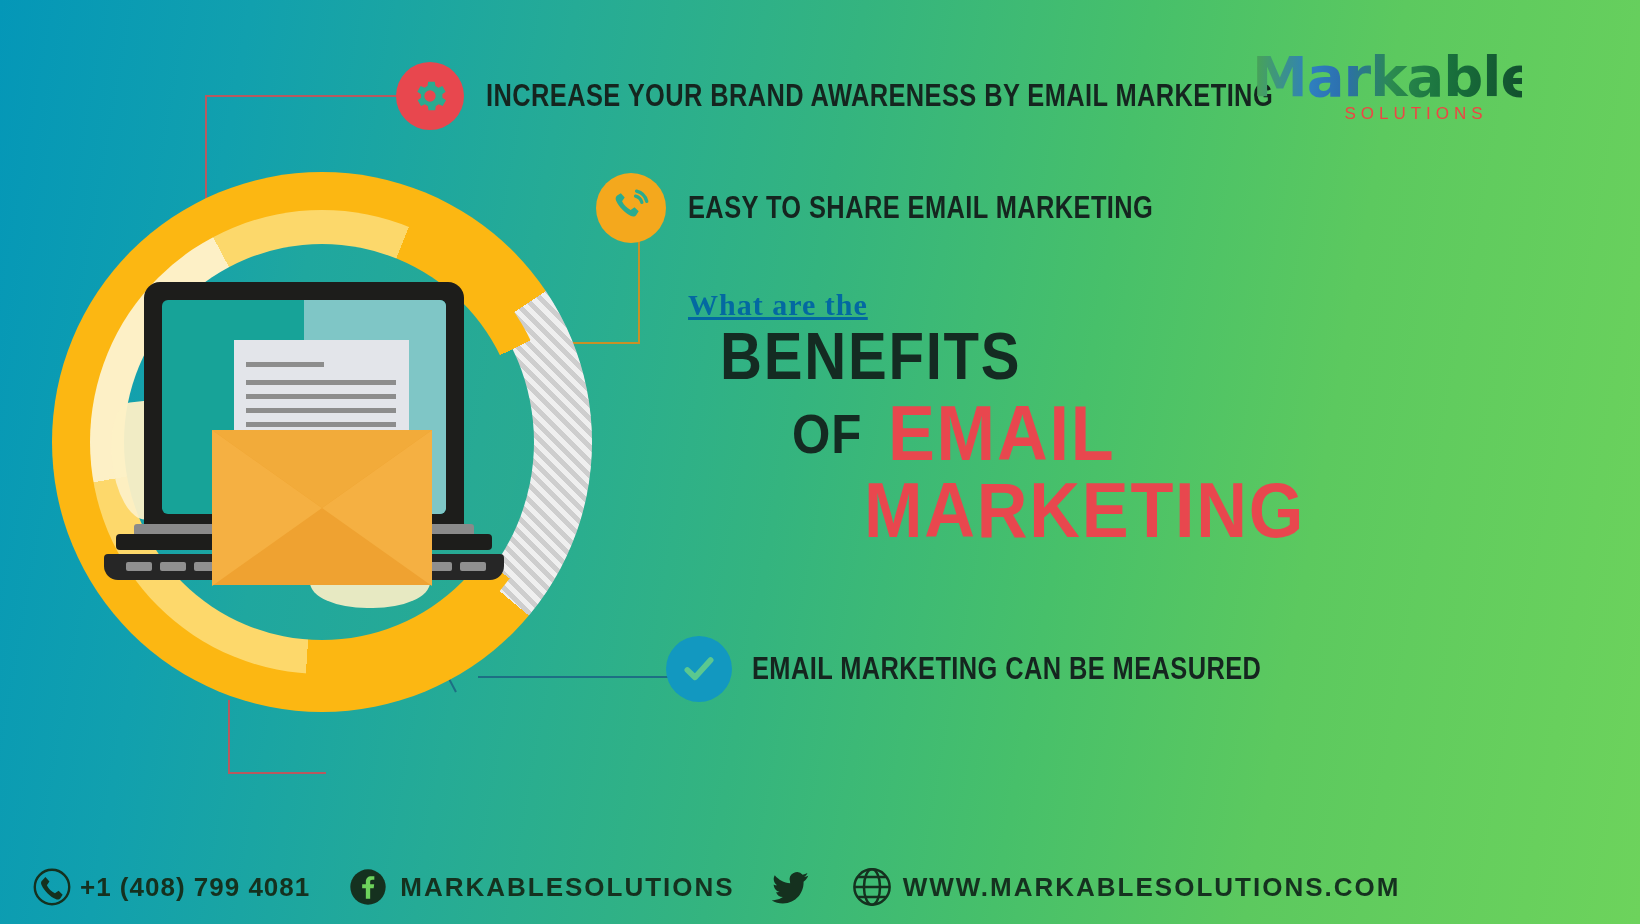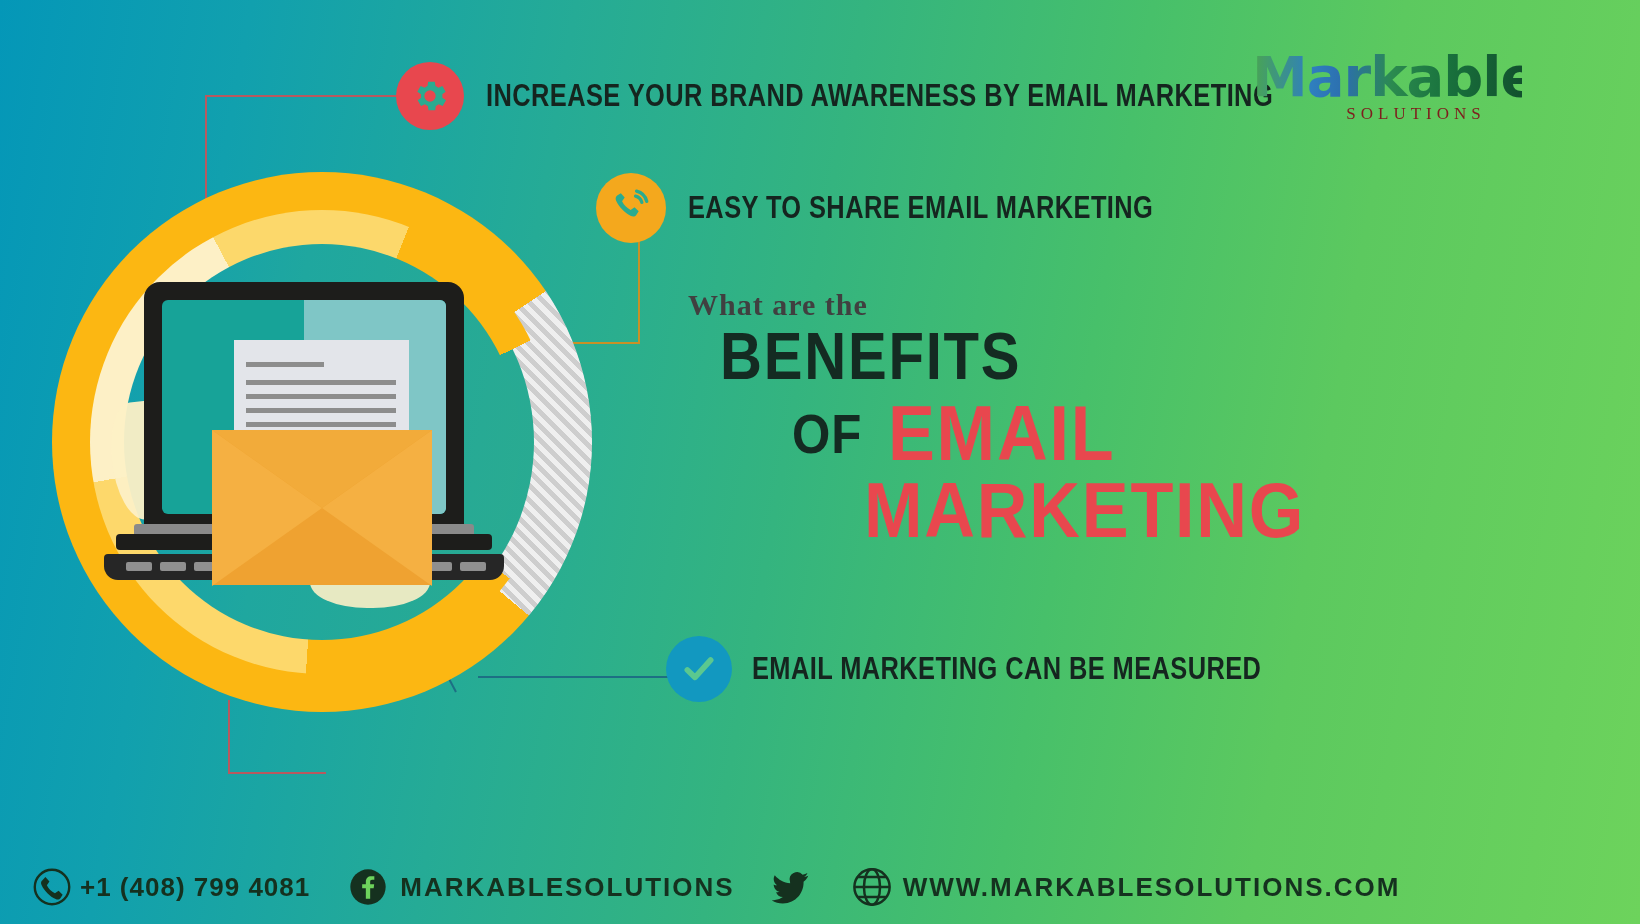--- a/index.html
+++ b/index.html
@@ -113,21 +113,21 @@
     font-family:"Liberation Sans Narrow","Liberation Sans", sans-serif;
     font-weight:700; color:#15251f; letter-spacing:.5px;
     transform: scaleX(.82); transform-origin:left center;
     white-space:nowrap;
   }
 
   
   .headline { position:absolute; left:688px; top:288px; width:560px; }
   .h-small {
     font-family:"Liberation Serif", serif; font-weight:700; font-size:30px;
-    color:#404040; letter-spacing:1px;
+    color:#0369a1; letter-spacing:1px;text-decoration:underline;
   }
   .h-benefits {
     font-family:"Liberation Sans Narrow","Liberation Sans", sans-serif;
     font-weight:700; font-size:66px; line-height:68px; color:#142b22;
     letter-spacing:2px; margin-left:32px; transform:scaleX(.88); transform-origin:left center;
   }
   .h-row2 { display:flex; align-items:center; margin-left:104px; margin-top:6px; }
   .h-of {
     font-family:"Liberation Sans Narrow","Liberation Sans", sans-serif;
     font-weight:700; font-size:56px; color:#142b22; letter-spacing:1px;
@@ -146,22 +146,22 @@
 
   
   .logo { position:absolute; left:1252px; top:48px; width:270px; text-align:center; }
   .logo-word {
     font-family:"DejaVu Sans", sans-serif; font-weight:700; font-size:56px; letter-spacing:-1px;
     background: linear-gradient(92deg, #4aa64f 0%, #2f7fbf 22%, #2c6fae 34%, #2b8a4f 52%, #19723d 72%, #11502d 100%);
     -webkit-background-clip:text; background-clip:text; color:transparent;
     line-height:58px;
   }
   .logo-sub {
-    font-family:Liberation Serif, serif; font-size:17px; letter-spacing:5px;
-    color:#7f1d1d; margin-top:-2px; padding-left:58px;
+    font-family:Liberation Sans, sans-serif; font-size:17px; letter-spacing:5px;
+    color:#ef4444; margin-top:-2px; padding-left:58px;
   }
 
   
   .footer { position:absolute; left:0; bottom:0; width:1476px; height:74px; display:flex; align-items:center; }
   .f-item { display:flex; align-items:center; color:#14301f; }
   .f-label {
     font-family:"Liberation Sans", sans-serif; font-weight:700; font-size:26px;
     letter-spacing:1px; color:#15311f; white-space:nowrap;
   }
   .f-label.light { font-weight:700; letter-spacing:2px; }

